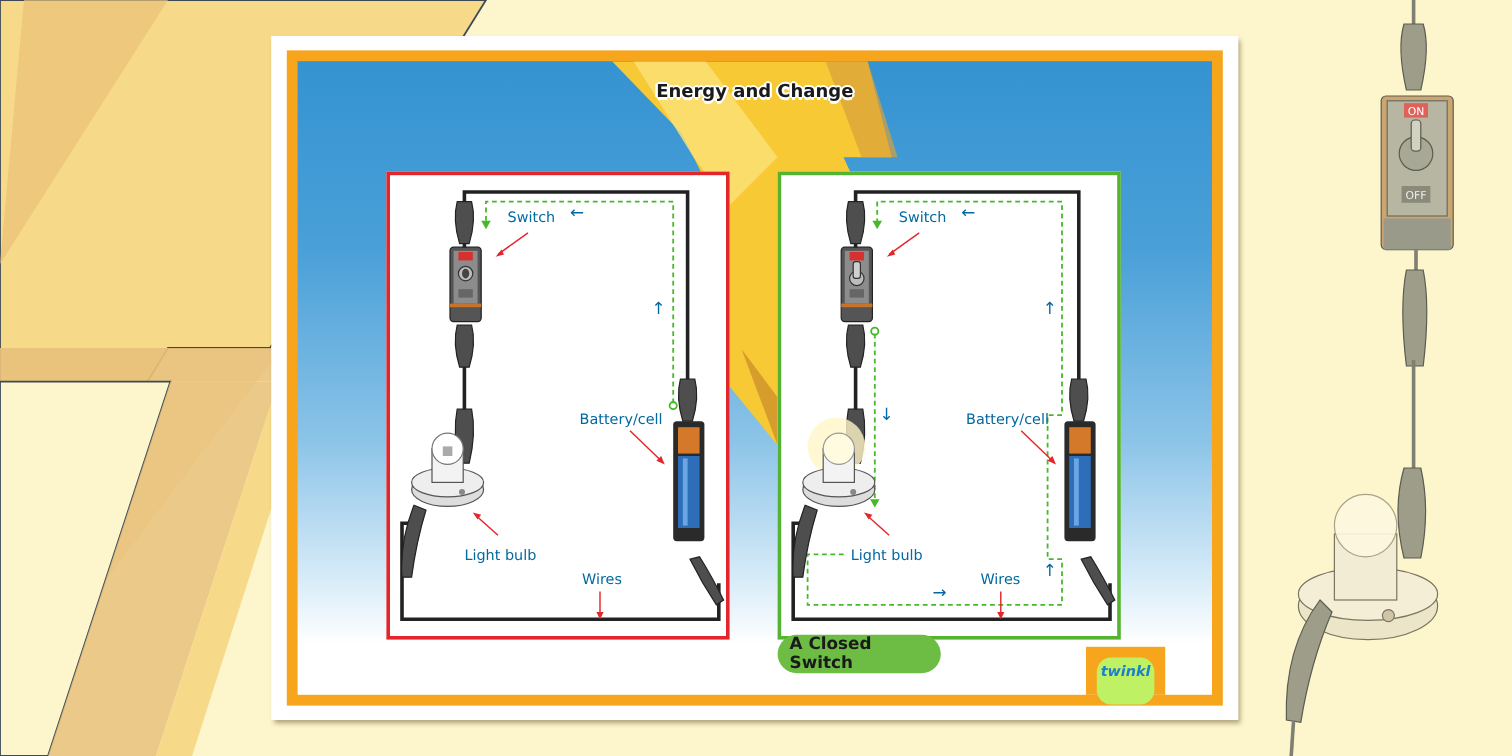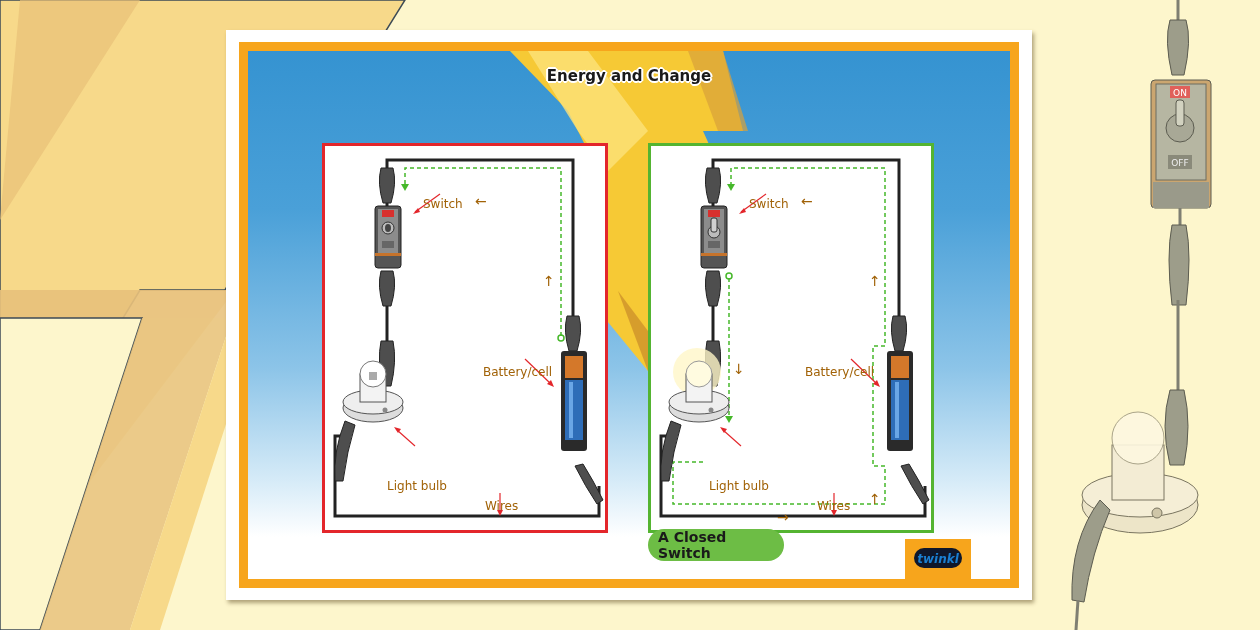--- a/index.html
+++ b/index.html
@@ -10,26 +10,26 @@
   .inner{position:absolute;left:9px;top:9px;width:762px;height:528px;background:linear-gradient(#3593d1 0%,#4aa0d8 30%,#8cc4e8 60%,#d8ecf8 82%,#fff 92%);overflow:hidden;}
   .inner svg.bolt{position:absolute;left:0;top:0;}
   .subtitle{position:absolute;left:0;width:100%;top:16px;text-align:center;font:bold 15px "DejaVu Sans",sans-serif;color:#1a1a1a;
     text-shadow:-2px 0 #fff,2px 0 #fff,0 -2px #fff,0 2px #fff,-1px -1px #fff,1px 1px #fff,-1px 1px #fff,1px -1px #fff;}
   .title{position:absolute;left:0;width:100%;top:30px;text-align:center;font:bold 39px "DejaVu Sans",sans-serif;color:#f8d11f;letter-spacing:0.5px;
     text-shadow:-2px 0 #1a1a1a,2px 0 #1a1a1a,0 -2px #1a1a1a,0 2px #1a1a1a,-2px -2px #1a1a1a,2px 2px #1a1a1a,-2px 2px #1a1a1a,2px -2px #1a1a1a,3px 4px #1a1a1a;}
   .panel{position:absolute;top:92px;width:280px;height:384px;background:#fff;border:3px solid;}
   .panel.open{left:74px;border-color:#e3262b;}
   .panel.closed{left:400px;border-color:#54b431;}
   .panel svg{position:absolute;left:0;top:0;}
-  .lbl{position:absolute;font:12px "DejaVu Sans",sans-serif;color:#a16207;white-space:nowrap;margin-top:23px;}
+  .lbl{position:absolute;font:12px "DejaVu Sans",sans-serif;color:#0369a1;white-space:nowrap;}
   .tag{position:absolute;top:478px;height:32px;line-height:32px;padding:0 10px;color:#fff;font:bold 14px "DejaVu Sans",sans-serif;}
   .tag.open{left:74px;width:116px;background:#e3262b;text-shadow:1px 1px 1px #8a1010;}
   .tag.closed{left:400px;width:116px;background:#6dbd45;color:#1a1a1a;border-radius:16px;}
   .twinkl{position:absolute;left:666px;top:497px;width:66px;height:40px;background:#f7a51c;}
-  .twinkl .cloud{position:absolute;left:9px;top:9px;width:48px;height:20px;background:#0f172a;border-radius:12px;}
+  .twinkl .cloud{position:absolute;left:9px;top:9px;width:48px;height:39px;background:#bef264;border-radius:12px;}
   .twinkl .cloud span{display:block;text-align:center;font:bold italic 12px "DejaVu Sans",sans-serif;color:#1a7fd1;line-height:22px;}
 </style>
 </head>
 <body>
 
 <svg class="bg-svg" viewBox="0 0 1260 630">
   <polygon points="0,0 405,0 225,290 140,290 0,520" fill="#f7d98a" stroke="#3c4a55" stroke-width="1.5"></polygon>
   <polygon points="-10,290 235,290 0,600" fill="#f3d080" opacity="0.6"></polygon>
   <polygon points="20,0 140,0 0,220" fill="#e8c078" opacity="0.7"></polygon>
   <polygon points="0,290 260,290 260,318 0,318" fill="#e6be7a" opacity="0.8"></polygon>

